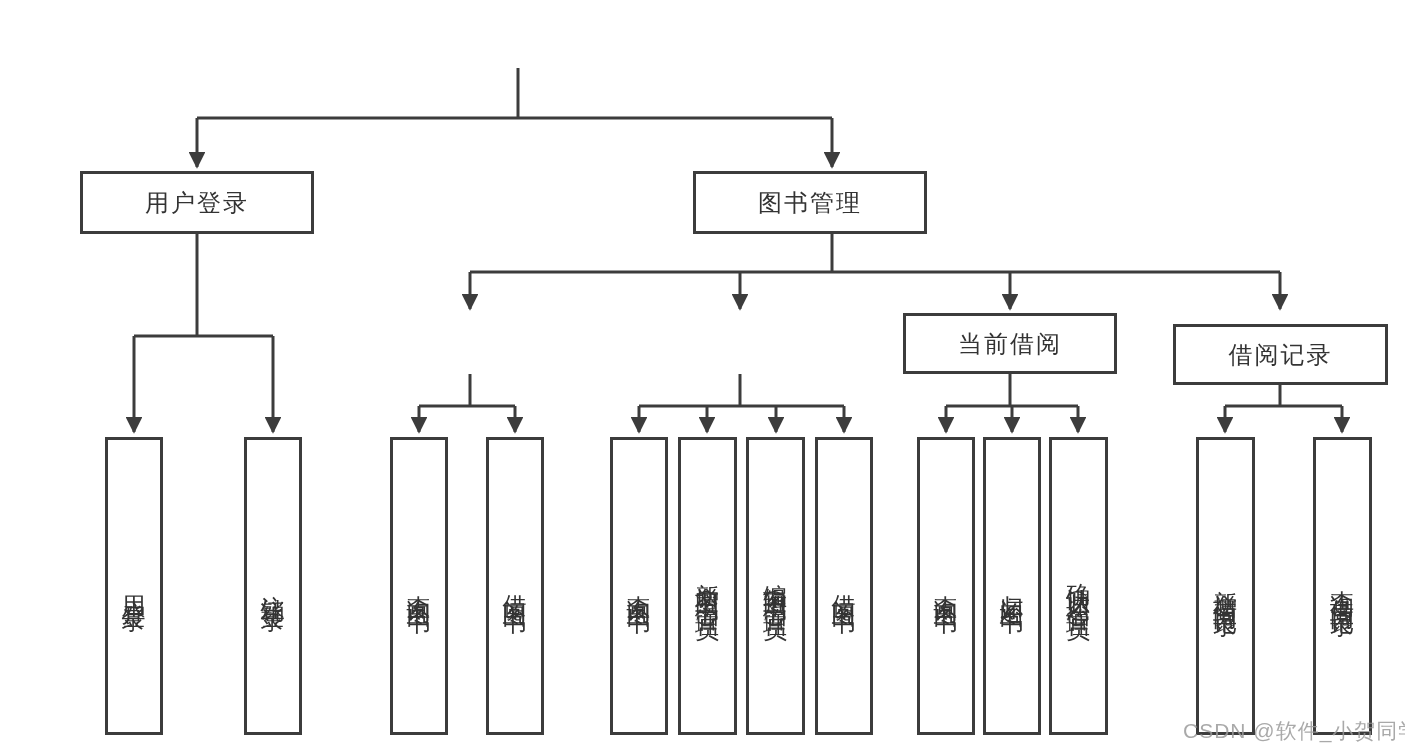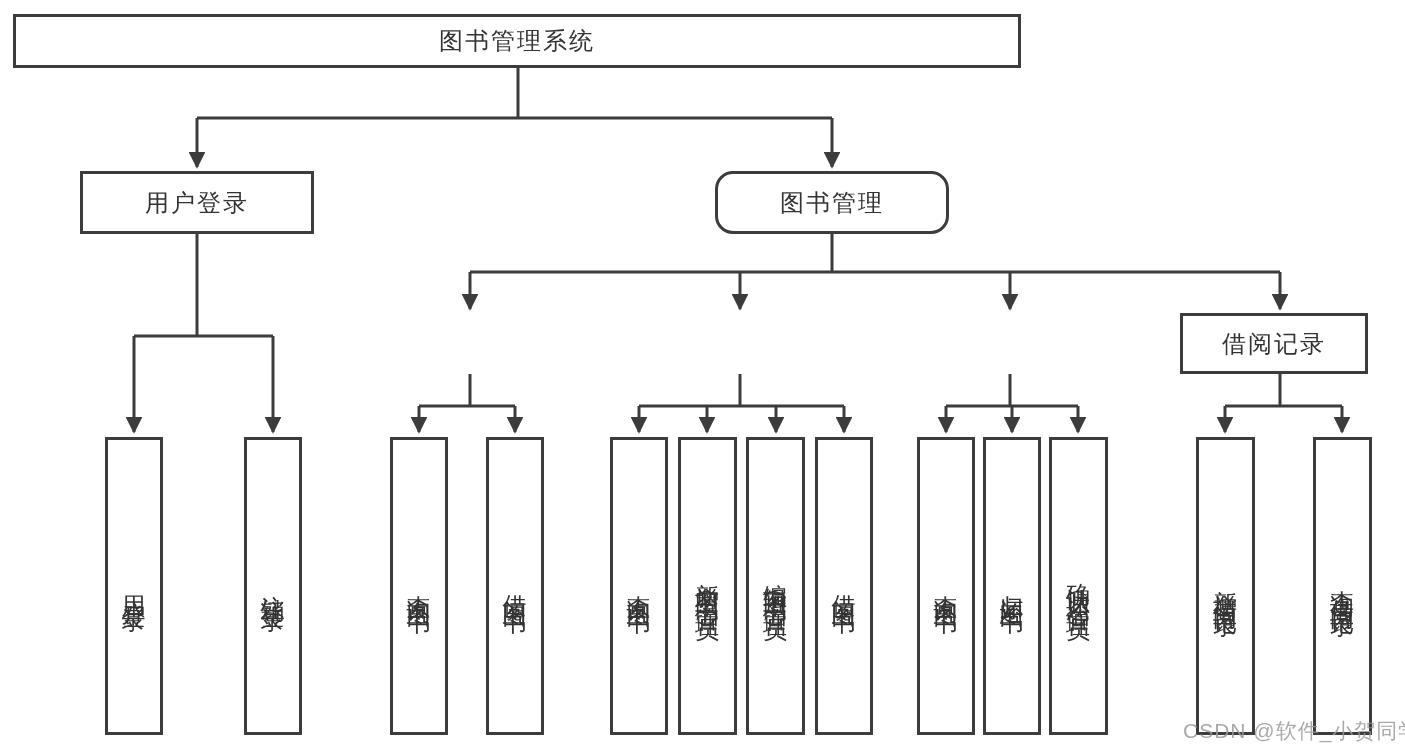--- a/index.html
+++ b/index.html
@@ -96,26 +96,26 @@
     <path d="M946,406 V432" marker-end="url(#ah)"></path>
     <path d="M1012,406 V432" marker-end="url(#ah)"></path>
     <path d="M1078,406 V432" marker-end="url(#ah)"></path>
 
     <path d="M1280,374 V406"></path>
     <path d="M1225,406 H1342"></path>
     <path d="M1225,406 V432" marker-end="url(#ah)"></path>
     <path d="M1342,406 V432" marker-end="url(#ah)"></path>
   </svg>
 
-  <div class="box" style="left:13px;top:14px;width:1008px;height:54px;">图书管理系统</div>
 
   <div class="box" style="left:80px;top:171px;width:234px;height:63px;">用户登录</div>
-  <div class="box" style="left:715px;top:171px;width:234px;height:63px;border-radius:18px;">图书管理</div>
+  <div class="box" style="left:693px;top:171px;width:234px;height:63px;">图书管理</div>
 
-  <div class="box" style="left:1173px;top:313px;width:188px;height:61px;margin-left:7px;">借阅记录</div>
+  <div class="box" style="left:903px;top:313px;width:214px;height:61px;">当前借阅</div>
+  <div class="box" style="left:1173px;top:324px;width:215px;height:61px;">借阅记录</div>
 
   <div class="box vbox" style="left:105px;top:437px;width:58px;height:298px;">用户登录</div>
   <div class="box vbox" style="left:244px;top:437px;width:58px;height:298px;">注销登录</div>
 
   <div class="box vbox" style="left:390px;top:437px;width:58px;height:298px;">查询图书</div>
   <div class="box vbox" style="left:486px;top:437px;width:58px;height:298px;">借阅图书</div>
 
   <div class="box vbox" style="left:610px;top:437px;width:58px;height:298px;">查询图书</div>
   <div class="box vbox" style="left:678px;top:437px;width:59px;height:298px;">新增图书（管理员）</div>
   <div class="box vbox" style="left:746px;top:437px;width:59px;height:298px;">编辑图书（管理员）</div>

